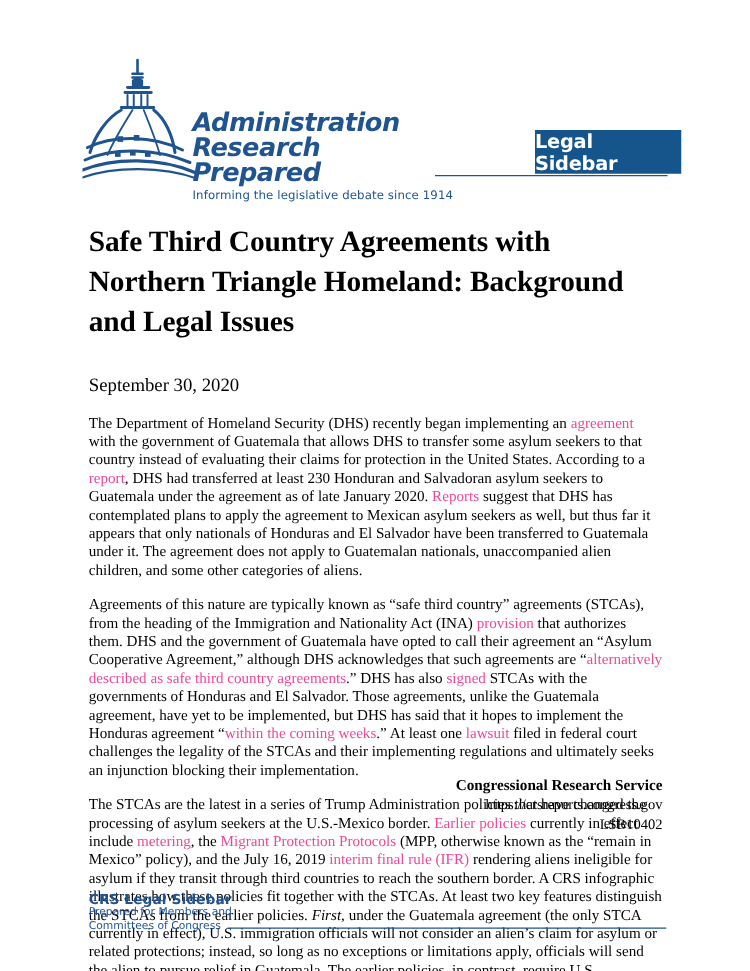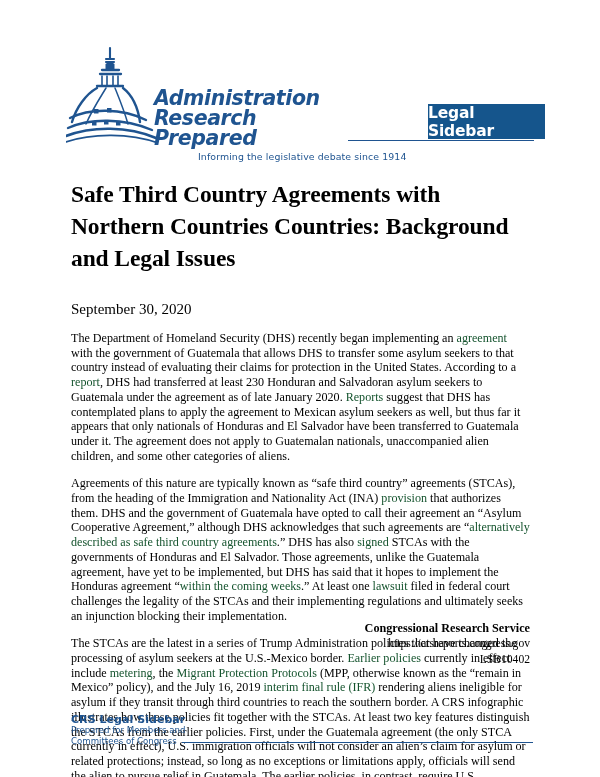--- a/index.html
+++ b/index.html
@@ -52,21 +52,20 @@
     color: #1f5490;
   }
   #logo-tagline {
     font-family: "DejaVu Sans", "Liberation Sans", sans-serif;
     font-size: 9.4px;
     line-height: 12px;
     letter-spacing: 0.1px;
     color: #1f5490;
     margin-top: 3px;
     white-space: nowrap;
-    margin-left: 44px;
   }
   #header-rule {
     position: absolute;
     left: 348px;
     top: 140px;
     width: 186px;
     height: 1px;
     background: #1f5490;
   }
   #legal-sidebar-badge {
@@ -112,23 +111,24 @@
   }
   .body-para {
     font-family: "Liberation Serif", "DejaVu Serif", serif;
     font-size: 12.1px;
     line-height: 14.7px;
     margin: 13px 0 0 0;
     text-align: left;
     color: #000;
   }
   .lnk {
-    color: #14532d;
+    color: #ec4899;
   }
   .ital {
+    font-style: italic;
   }
 
   
   #doc-footer {
     position: absolute;
     left: 71px;
     top: 620px;
     width: 459px;
     text-align: right;
     font-family: Liberation Serif, serif;
@@ -236,21 +236,21 @@
     </div>
   </div>
 
   <div id="header-rule"></div>
 
   <div id="legal-sidebar-badge">Legal Sidebar</div>
 </div>
 
 <div id="content">
 
-  <h1 id="doc-title">Safe Third Country Agreements with Northern Countries Countries: Background and Legal Issues</h1>
+  <h1 id="doc-title">Safe Third Country Agreements with Northern Triangle Homeland: Background and Legal Issues</h1>
 
   <div id="doc-date">September 30, 2020</div>
 
   <p class="body-para" id="para-1"><span>The Department of Homeland Security (DHS) recently began implementing an </span><span class="lnk">agreement</span><span> with the government of Guatemala that allows DHS to transfer some asylum seekers to that country instead of evaluating their claims for protection in the United States. According to a </span><span class="lnk">report</span><span>, DHS had transferred at least 230 Honduran and Salvadoran asylum seekers to Guatemala under the agreement as of late January 2020. </span><span class="lnk">Reports</span><span> suggest that DHS has contemplated plans to apply the agreement to Mexican asylum seekers as well, but thus far it appears that only nationals of Honduras and El Salvador have been transferred to Guatemala under it. The agreement does not apply to Guatemalan nationals, unaccompanied alien children, and some other categories of aliens.</span></p>
   <p class="body-para" id="para-2"><span>Agreements of this nature are typically known as “safe third country” agreements (STCAs), from the heading of the Immigration and Nationality Act (INA) </span><span class="lnk">provision</span><span> that authorizes them. DHS and the government of Guatemala have opted to call their agreement an “Asylum Cooperative Agreement,” although DHS acknowledges that such agreements are “</span><span class="lnk">alternatively described as safe third country agreements</span><span>.” DHS has also </span><span class="lnk">signed</span><span> STCAs with the governments of Honduras and El Salvador. Those agreements, unlike the Guatemala agreement, have yet to be implemented, but DHS has said that it hopes to implement the Honduras agreement “</span><span class="lnk">within the coming weeks</span><span>.” At least one </span><span class="lnk">lawsuit</span><span> filed in federal court challenges the legality of the STCAs and their implementing regulations and ultimately seeks an injunction blocking their implementation.</span></p>
   <p class="body-para" id="para-3"><span>The STCAs are the latest in a series of Trump Administration policies that have changed the processing of asylum seekers at the U.S.-Mexico border. </span><span class="lnk">Earlier policies</span><span> currently in effect include </span><span class="lnk">metering</span><span>, the </span><span class="lnk">Migrant Protection Protocols</span><span> (MPP, otherwise known as the “remain in Mexico” policy), and the July 16, 2019 </span><span class="lnk">interim final rule (IFR)</span><span> rendering aliens ineligible for asylum if they transit through third countries to reach the southern border. A CRS infographic illustrates how these policies fit together with the STCAs. At least two key features distinguish the STCAs from the earlier policies. </span><span class="ital">First</span><span>, under the Guatemala agreement (the only STCA currently in effect), U.S. immigration officials will not consider an alien’s claim for asylum or related protections; instead, so long as no exceptions or limitations apply, officials will send the alien to pursue relief in Guatemala. The earlier policies, in contrast, require U.S.</span></p>
 </div>
 
 <div id="doc-footer">
   <div id="footer-crs-name">Congressional Research Service</div>

